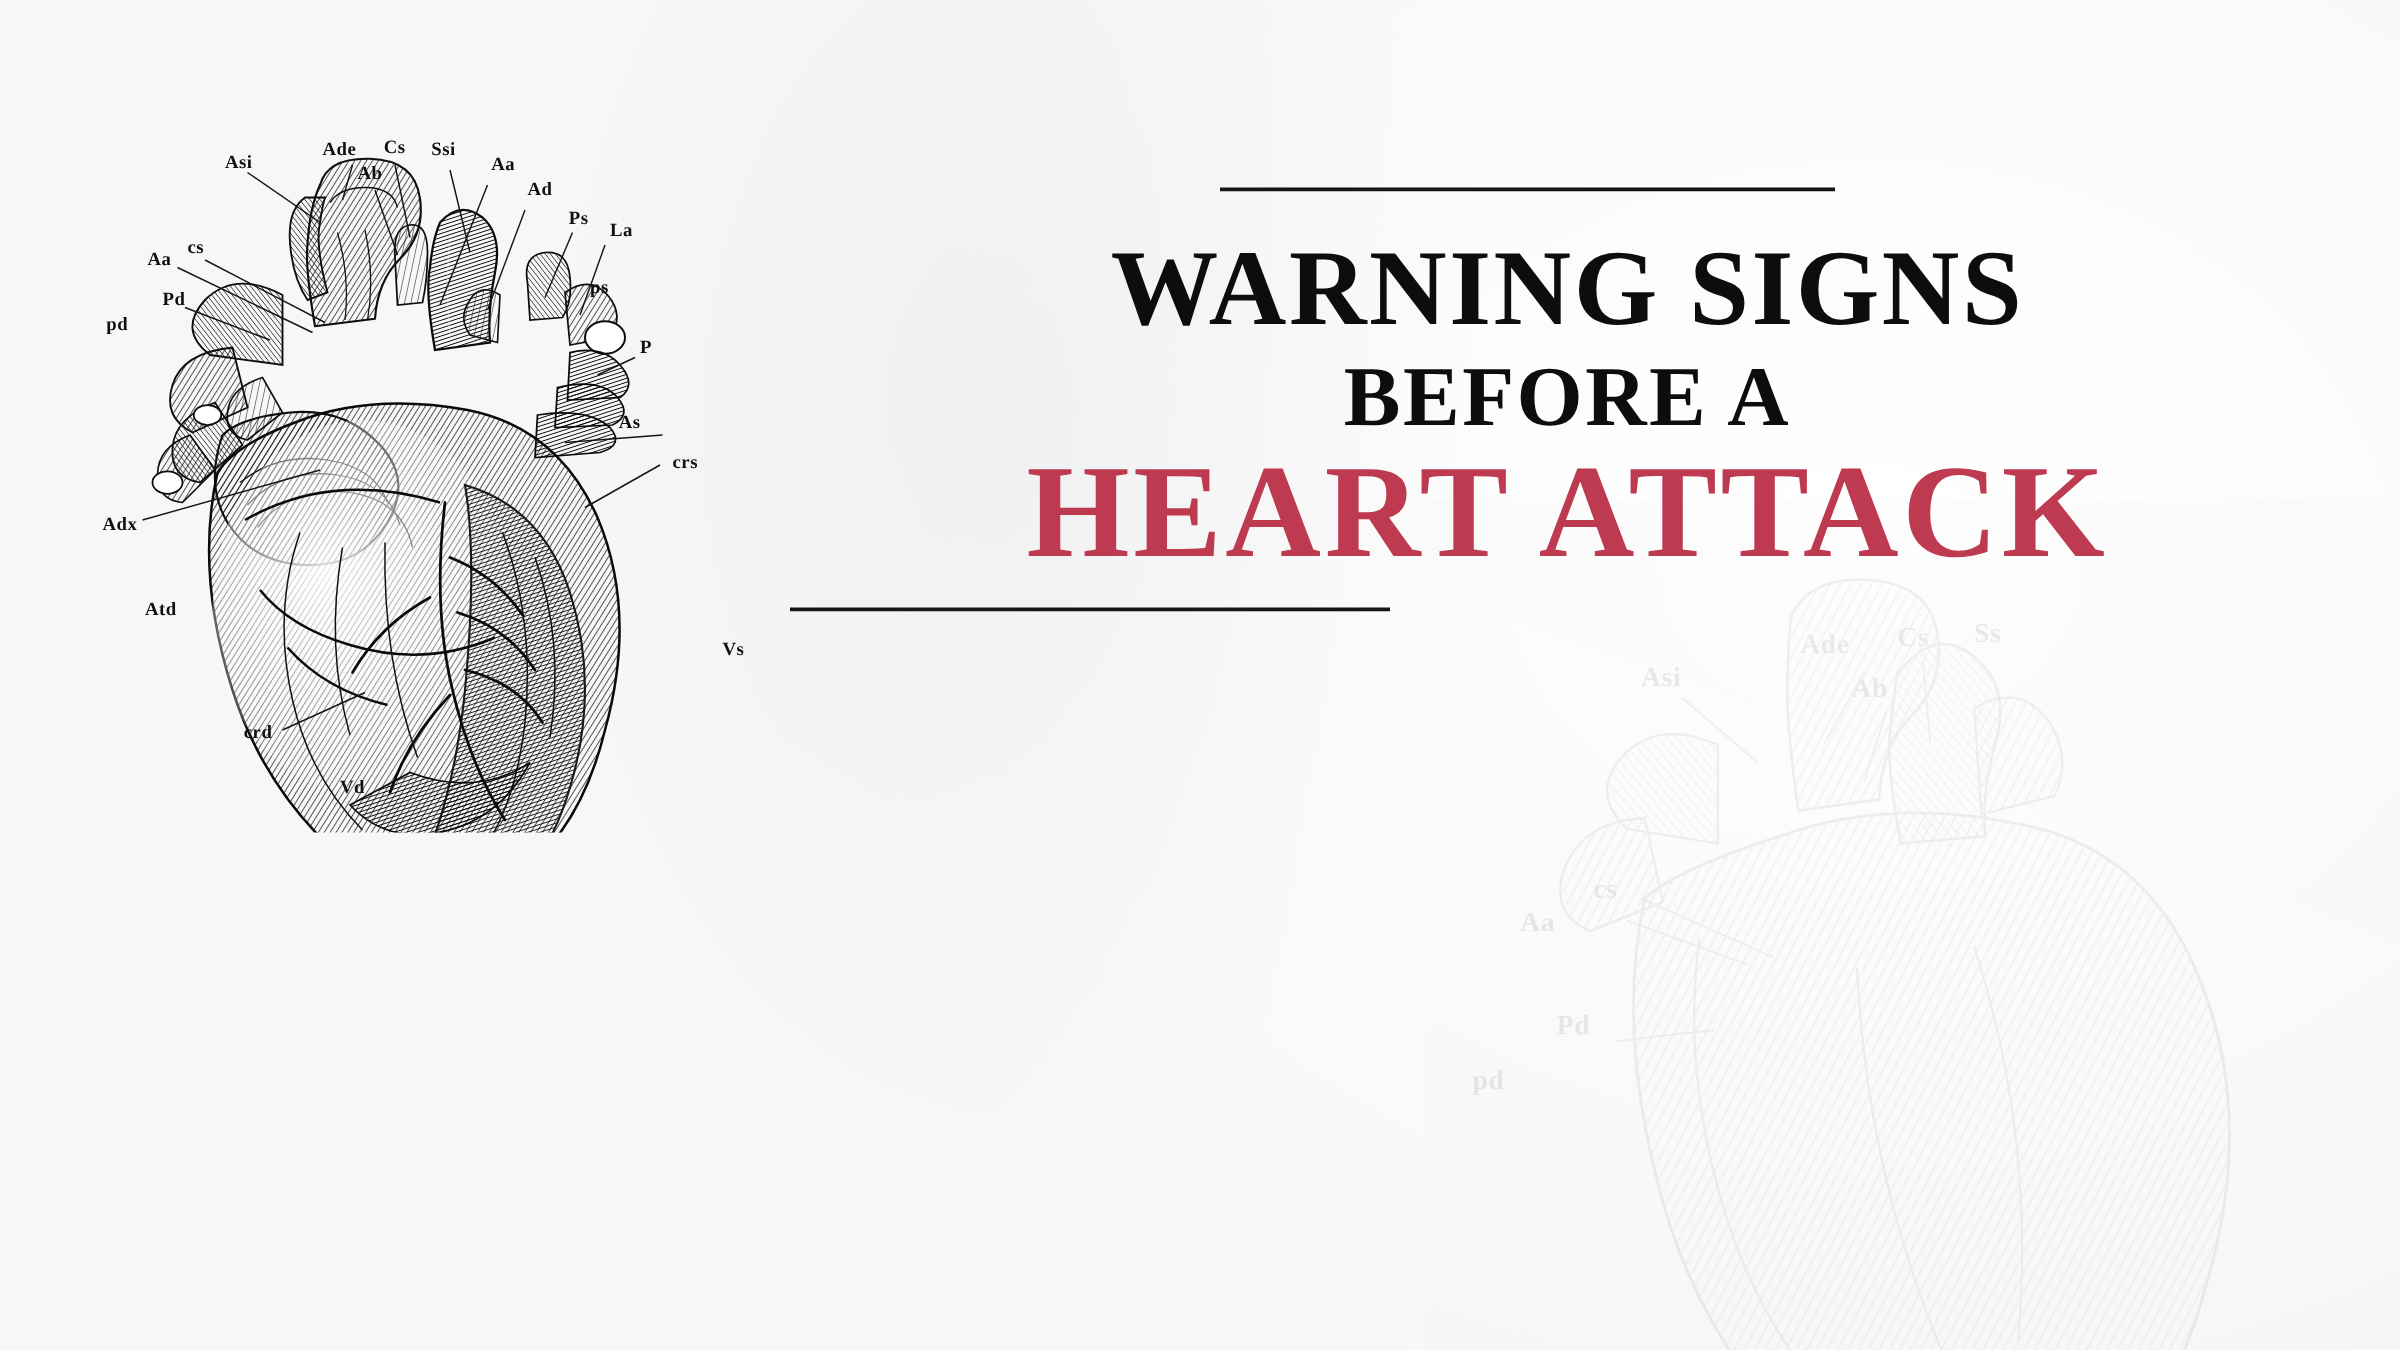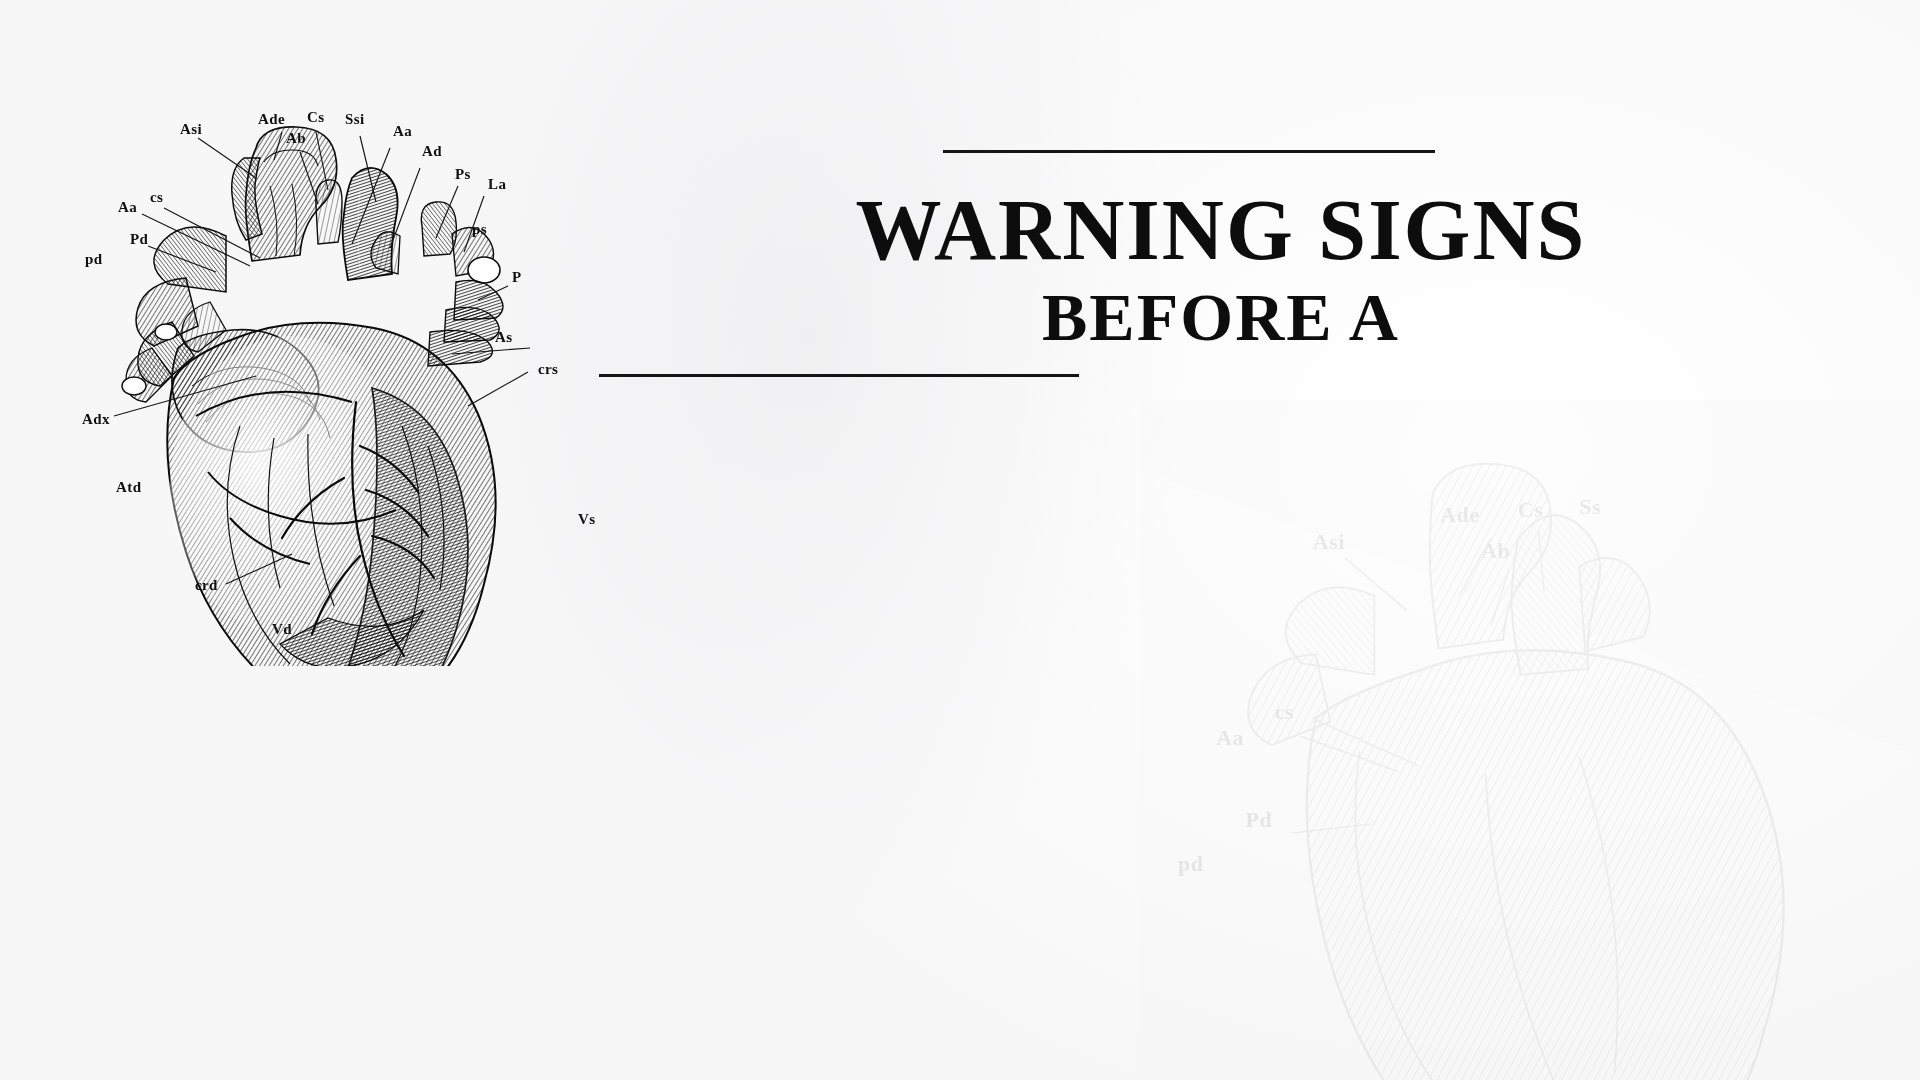--- a/index.html
+++ b/index.html
@@ -52,21 +52,21 @@
     font-weight:700;
     fill:#101010;
     font-size:15px;
     letter-spacing:.4px;
   }
   .lead{stroke:#151515;stroke-width:1.15;fill:none;}
 
   
   .headline{
     position:absolute;
-    left:591px;top:150px;
+    left:624px;top:150px;
     width:1260px;
     text-align:center;
   }
   .rule{
     height:3px;background:#141414;border:0;margin:0;
   }
   .rule-top{
     width:492px;margin-left:352px;margin-bottom:34px;
     height:3px;background:#151515;
   }
@@ -279,16 +279,17 @@
         <text x="135" y="504">crd</text>
         <text x="212" y="548">Vd</text>
       </g>
     </svg>
   </div>
 
   <div class="headline">
     <div class="rule rule-top"></div>
     <h1 class="line1">WARNING SIGNS</h1>
     <h2 class="line2">BEFORE A</h2>
+    <h2 class="line3" style="color: rgb(190, 58, 81);">HEART ATTACK</h2>
     <div class="rule rule-bottom"></div>
   </div>
 
 </div>
 
 </body></html>

